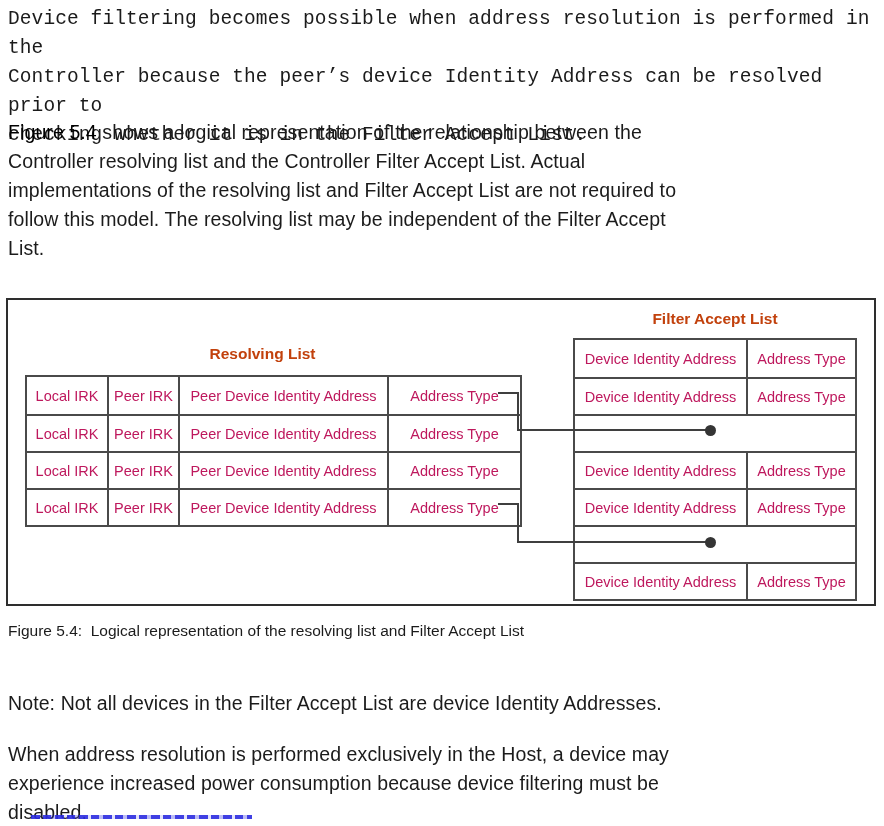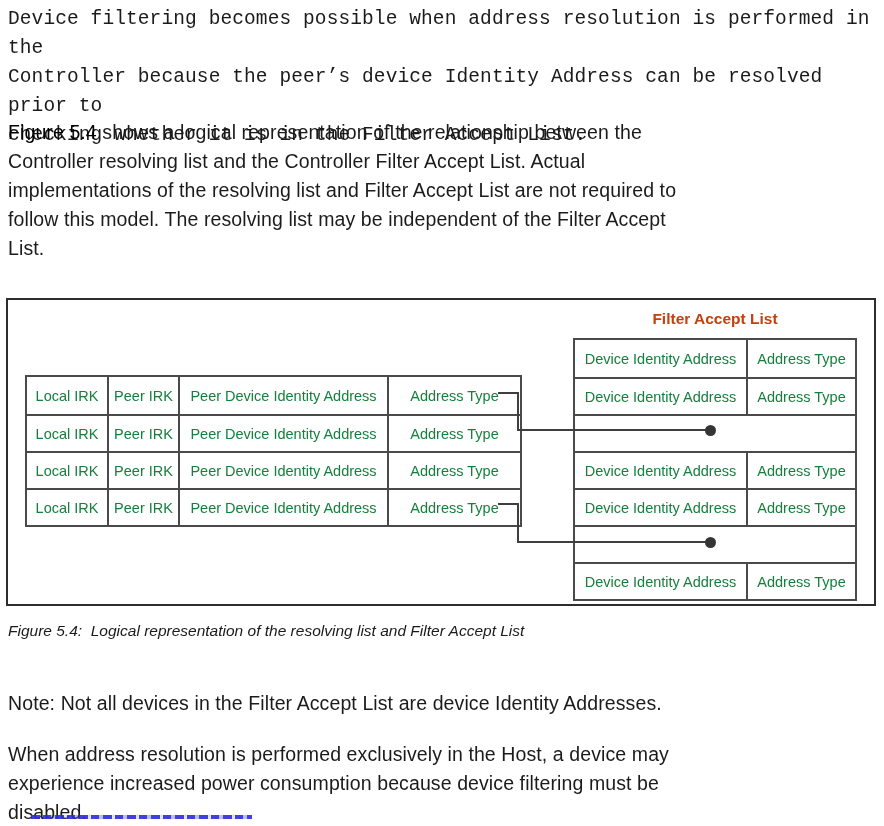--- a/index.html
+++ b/index.html
@@ -13,21 +13,21 @@
     font-size:19.5px;line-height:29px;
     white-space:pre-wrap;letter-spacing:0.1px;
   }
   #p1{top:5px;font-family:Liberation Mono, monospace;}
   #p2{top:118px;}
   #note{top:689px;}
   #p3{top:740px;}
   .xref{color:#2222e0;text-decoration:none;cursor:pointer;}
   #caption{
     position:absolute;left:8px;top:620px;width:860px;
-    font-size:15.5px;font-style:italic;line-height:21px;
+    font-size:15.5px;line-height:21px;
     white-space:pre-wrap;
   }
   
   #figure-box{
     position:absolute;left:6px;top:298px;width:870px;height:308px;
     border:2px solid #2e2e2e;background:#fff;box-sizing:border-box;
   }
   .fig-title{
     position:absolute;font-size:15.5px;font-weight:bold;text-align:center;
     color:#c2410c;
@@ -37,21 +37,21 @@
   .dtable{
     position:absolute;border:2px solid #4a4a4a;box-sizing:border-box;
     background:#fff;
   }
   #rl-table{left:17px;top:75px;width:497px;}
   #fal-table{left:565px;top:38px;width:284px;}
   .drow{display:flex;height:37px;box-sizing:border-box;}
   .drow + .drow{border-top:2px solid #4a4a4a;}
   .dcell{
     display:flex;align-items:center;justify-content:center;
-    font-size:14.5px;color:#15803d;box-sizing:border-box;
+    font-size:14.5px;color:#be185d;box-sizing:border-box;
     border-right:2px solid #4a4a4a;white-space:nowrap;overflow:hidden;
   }
   .dcell:last-child{border-right:none;}
   .rl-c0{flex:0 0 82px;} .rl-c1{flex:0 0 71px;}
   .rl-c2{flex:0 0 209px;} .rl-c3{flex:1;}
   .fal-c0{flex:0 0 173px;} .fal-c1{flex:1;}
   .pointer-cell{flex:1;border-right:none;}
   
   .cline{position:absolute;background:#3f3f3f;}
   .cdot{position:absolute;width:11px;height:11px;border-radius:50%;background:#353535;}
@@ -82,20 +82,21 @@
 <div id="p2" class="para"><a class="xref" style="color: #000000;">Figure 5.4</a><span> shows a logical representation of the relationship between the
 Controller resolving list and the Controller Filter Accept List. Actual
 implementations of the resolving list and Filter Accept List are not required to
 follow this model. The resolving list may be independent of the Filter Accept
 List.</span></div>
 
 <div id="figure-box">
 
   <div id="fal-title" class="fig-title">Filter Accept List</div>
 
+  <div id="rl-title" class="fig-title">Resolving List</div>
 
   <div id="rl-table" class="dtable">
       <div class="drow">
         <div class="dcell rl-c0">Local IRK</div>
         <div class="dcell rl-c1">Peer IRK</div>
         <div class="dcell rl-c2">Peer Device Identity Address</div>
         <div class="dcell rl-c3">Address Type</div>
       </div>
       <div class="drow">
         <div class="dcell rl-c0">Local IRK</div>

